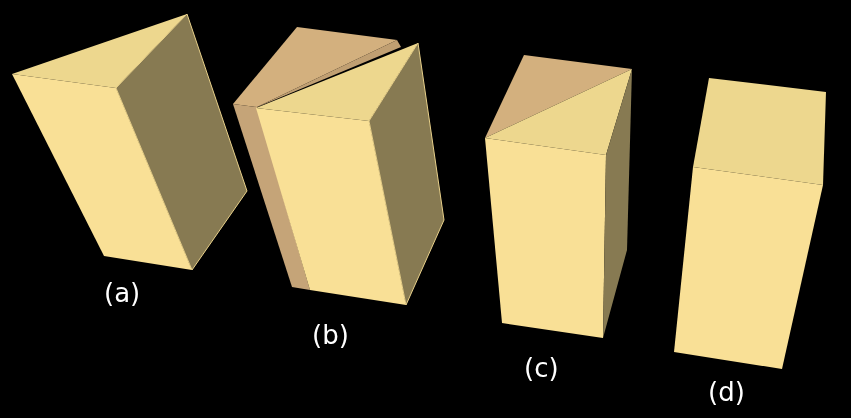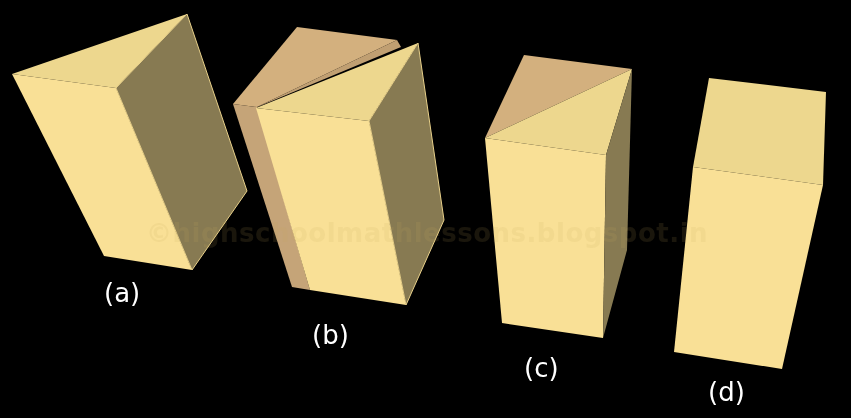--- a/index.html
+++ b/index.html
@@ -35,19 +35,18 @@
       <polygon points="485,138 606,155 603,338 502,323" fill="#f9e096"></polygon>
       <polygon points="606,155 632,69 627,250 603,338" fill="#877a52"></polygon>
     </g>
 
     <g>
       <polygon points="709,78 826,92 823,185 693,167" fill="#edd78e"></polygon>
       <polygon points="693,167 823,185 782,369 674,352" fill="#f9e096"></polygon>
     </g>
   </svg>
 
-  <div class="wm">©highschoolmathlessons.blogspot.in</div>
 
   <div class="lbl" style="left:104px;top:278px;">(a)</div>
   <div class="lbl" style="left:312px;top:320px;">(b)</div>
   <div class="lbl" style="left:524px;top:353px;">(c)</div>
   <div class="lbl" style="left:708px;top:377px;">(d)</div>
 </div>
 
 </body></html>

